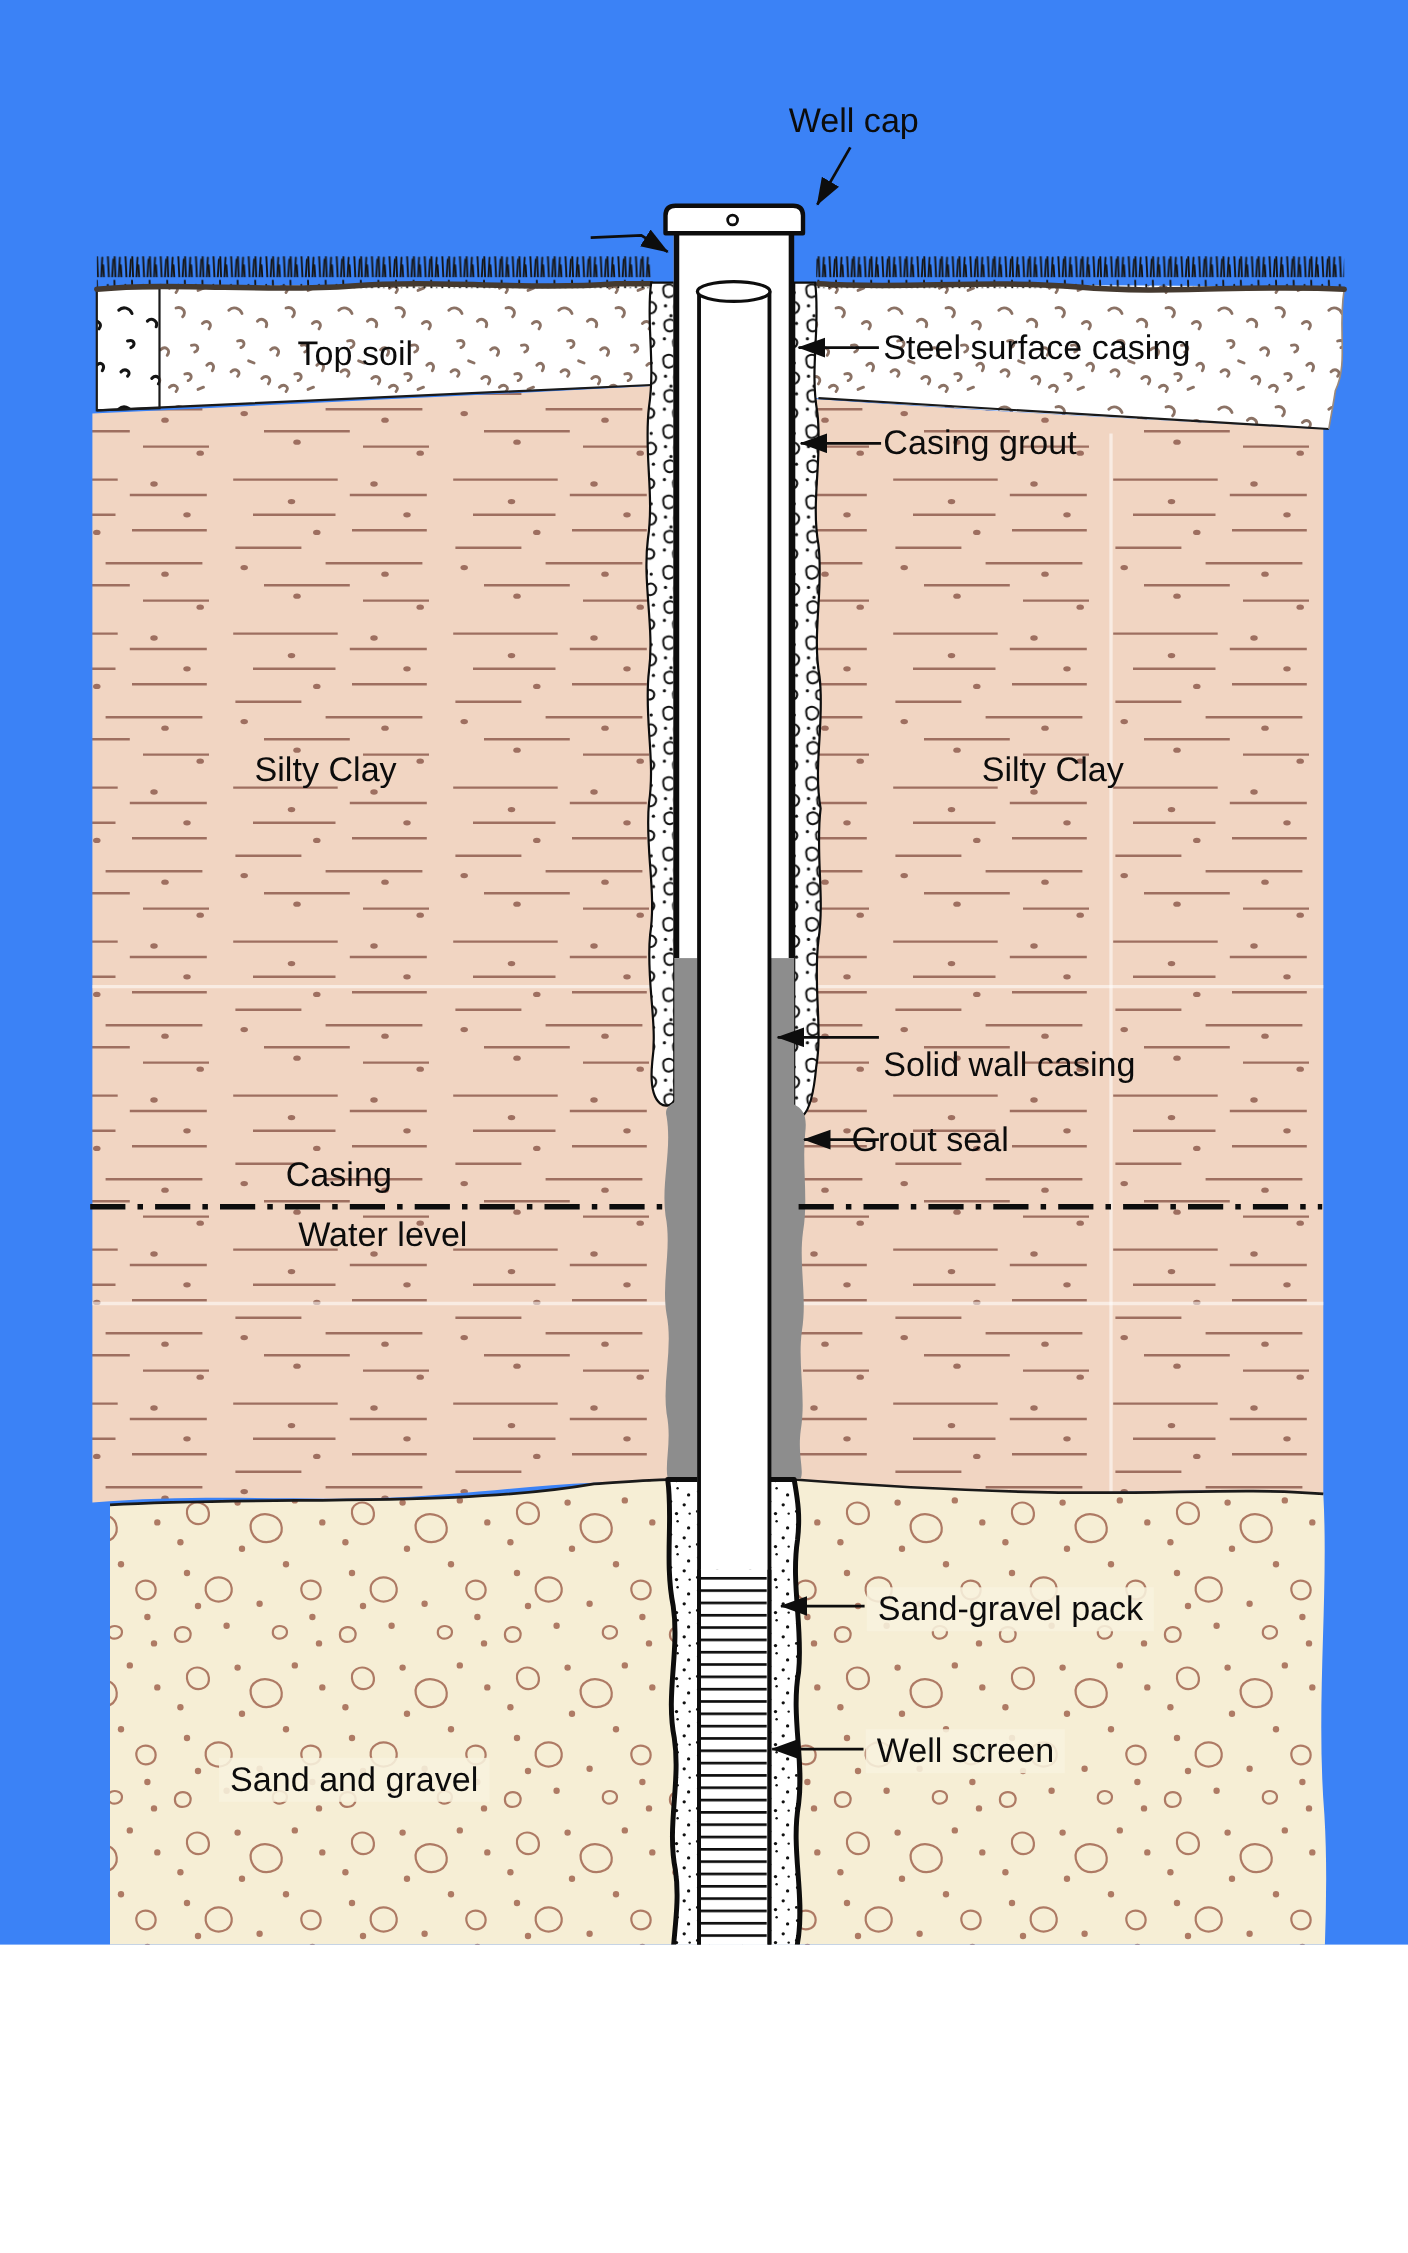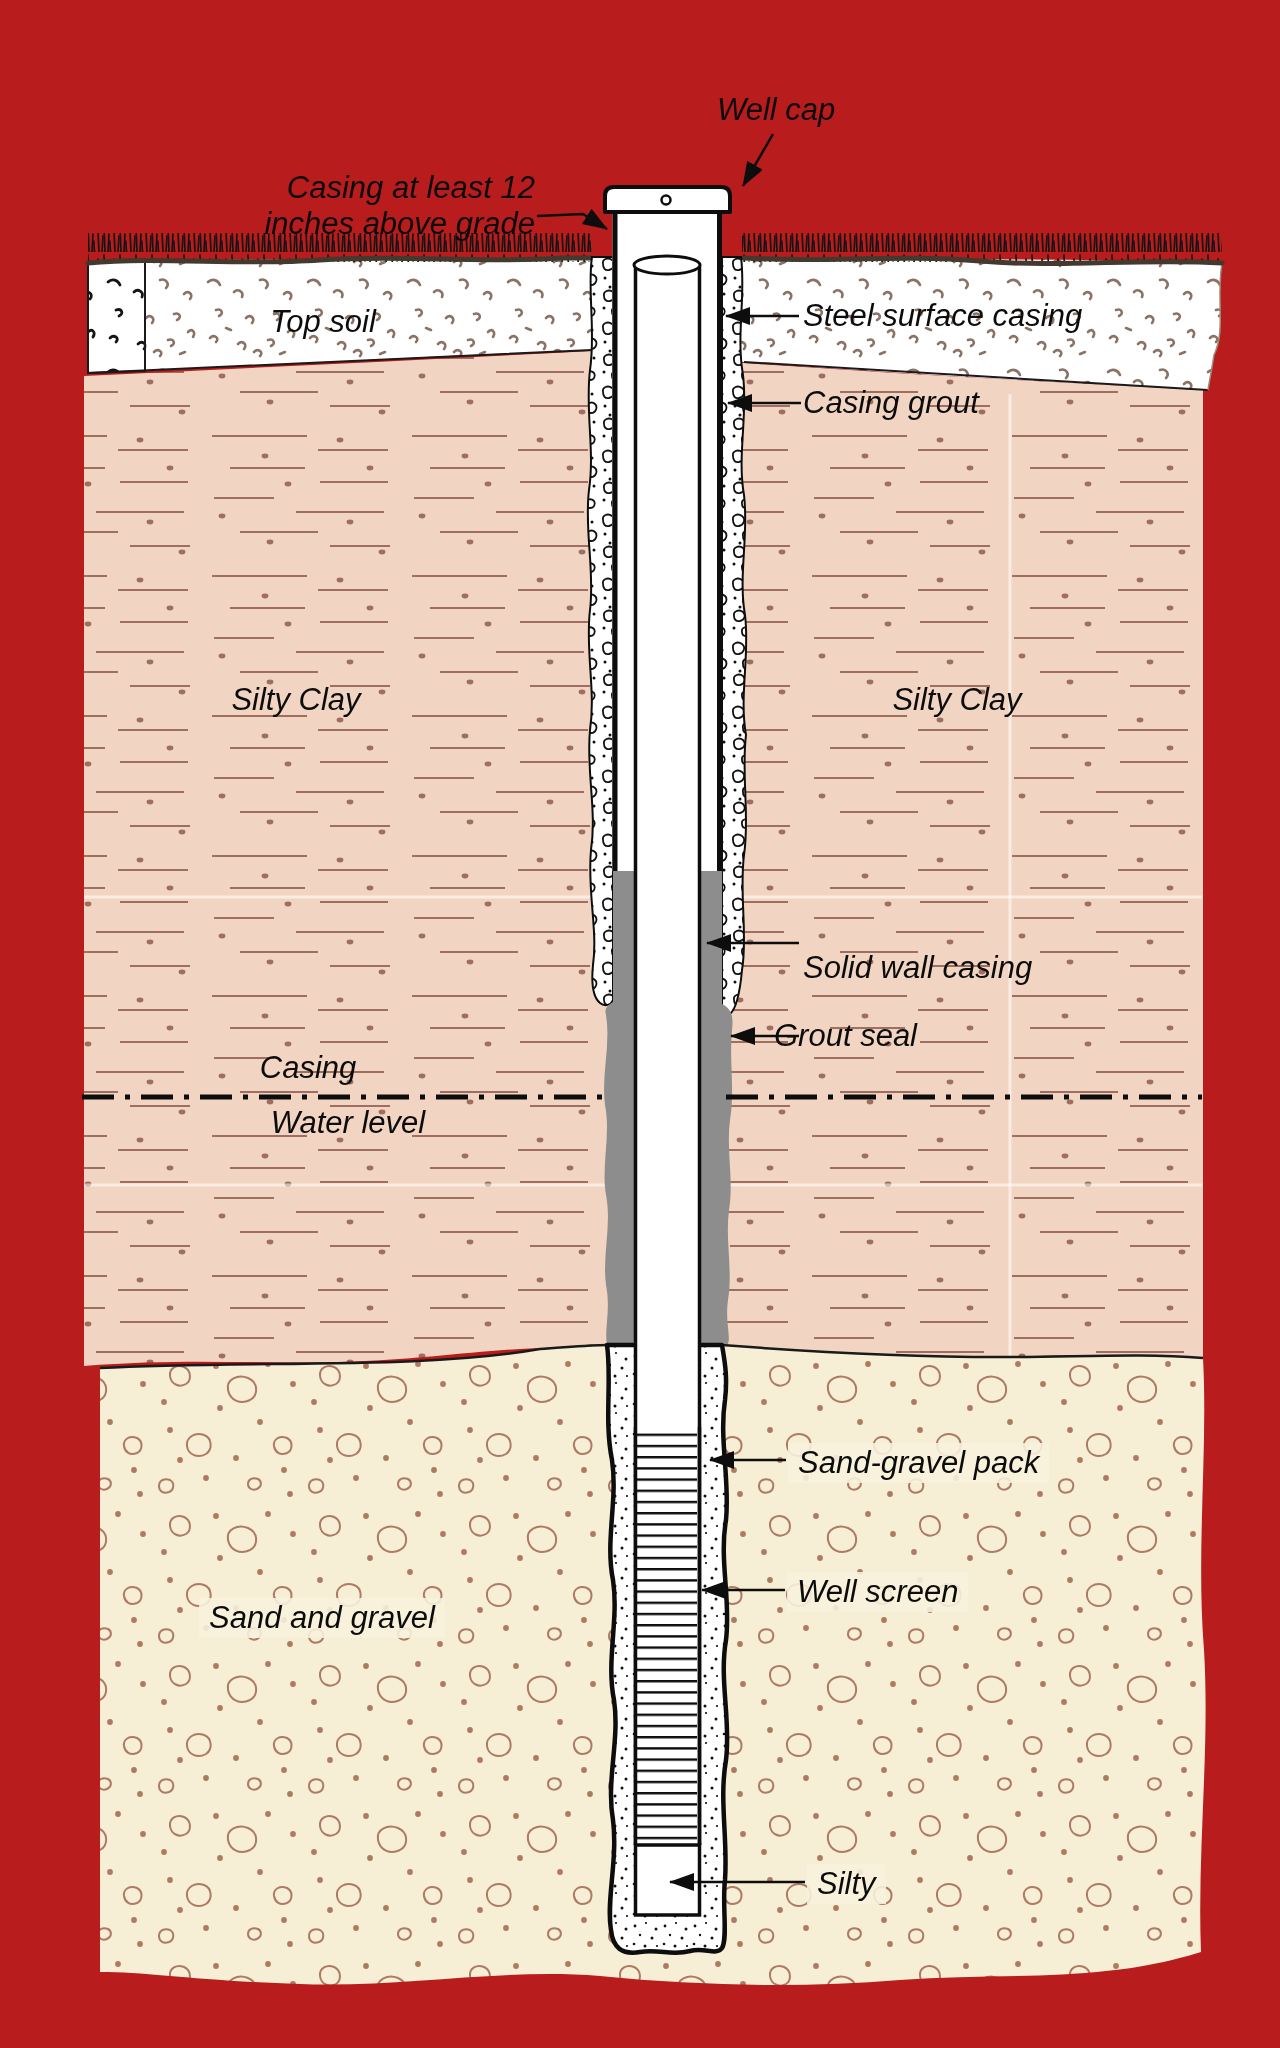--- a/index.html
+++ b/index.html
@@ -1,17 +1,17 @@
 <!DOCTYPE html>
 <html><head>
 <meta charset="utf-8">
 <style>
   html,body{margin:0;padding:0;background:#ffffff;}
-  #stage{position:relative;width:1280px;height:2048px;background:#b91c1c;overflow:hidden;
-         font-family:"Liberation Sans",sans-serif;font-style:italic;}
+  #stage{position:relative;width:1280px;height:1768px;background:#3b82f6;overflow:hidden;
+         font-family:"Liberation Sans",sans-serif;}
   #diagram-svg{position:absolute;left:0;top:0;}
   .lbl{position:absolute;white-space:nowrap;color:#0c0c0c;font-size:31px;line-height:36px;}
   .lbl.centered{transform:translate(-50%,-50%);text-align:center;}
   .lbl.sandbg{background:rgba(248,242,222,0.88);padding:2px 10px;}
   .lbl.right-align{text-align:right;}
 </style>
 </head>
 <body>
 
 <div id="stage">
@@ -255,44 +255,40 @@
     <line x1="799" y1="943" x2="707" y2="943" marker-end="url(#ah)"></line>
     <line x1="799" y1="1036" x2="731" y2="1036" marker-end="url(#ah)"></line>
     <line x1="786" y1="1460" x2="710" y2="1460" marker-end="url(#ah)"></line>
     <line x1="785" y1="1590" x2="702" y2="1590" marker-end="url(#ah)"></line>
     <line x1="805" y1="1882" x2="670" y2="1882" marker-end="url(#ah)"></line>
   </g>
 </svg>
 
 <div class="lbl" style="left:717px;top:92px;">Well cap</div>
 
-<div class="lbl right-align" style="left:245px;top:170px;width:290px;">
-  <span>Casing at least 12</span><br>
-  <span>inches above grade</span>
+
+<div class="lbl centered" style="left:323px;top:322px;">Top soil</div>
+
+<div class="lbl" style="left:803px;top:298px;">Steel surface casing</div>
+
+<div class="lbl" style="left:803px;top:385px;">Casing grout</div>
+
+<div class="lbl centered" style="left:296px;top:700px;">Silty Clay</div>
+
+<div class="lbl centered" style="left:957px;top:700px;">Silty Clay</div>
+
+<div class="lbl" style="left:803px;top:950px;">Solid wall casing</div>
+
+<div class="lbl" style="left:774px;top:1018px;">Grout seal</div>
+
+<div class="lbl centered" style="left:308px;top:1068px;">Casing</div>
+
+<div class="lbl centered" style="left:311px;top:1123px;margin-left:37px;">Water level</div>
+
+<div class="lbl sandbg" style="left:788px;top:1443px;">Sand-gravel pack</div>
+
+<div class="lbl sandbg" style="left:787px;top:1572px;">Well screen</div>
+
+<div class="lbl sandbg centered" style="left:322px;top:1618px;">Sand and gravel</div>
+
+<div class="lbl sandbg" style="left:807px;top:1864px;">Silty</div>
+
 </div>
 
-<div class="lbl centered" style="left:323px;top:322px;">Top soil</div>
-
-<div class="lbl" style="left:803px;top:298px;">Steel surface casing</div>
-
-<div class="lbl" style="left:803px;top:385px;">Casing grout</div>
-
-<div class="lbl centered" style="left:296px;top:700px;">Silty Clay</div>
-
-<div class="lbl centered" style="left:957px;top:700px;">Silty Clay</div>
-
-<div class="lbl" style="left:803px;top:950px;">Solid wall casing</div>
-
-<div class="lbl" style="left:774px;top:1018px;">Grout seal</div>
-
-<div class="lbl centered" style="left:308px;top:1068px;">Casing</div>
-
-<div class="lbl centered" style="left:311px;top:1123px;margin-left:37px;">Water level</div>
-
-<div class="lbl sandbg" style="left:788px;top:1443px;">Sand-gravel pack</div>
-
-<div class="lbl sandbg" style="left:787px;top:1572px;">Well screen</div>
-
-<div class="lbl sandbg centered" style="left:322px;top:1618px;">Sand and gravel</div>
-
-<div class="lbl sandbg" style="left:807px;top:1864px;">Silty</div>
-
-</div>
-
 </body></html>

